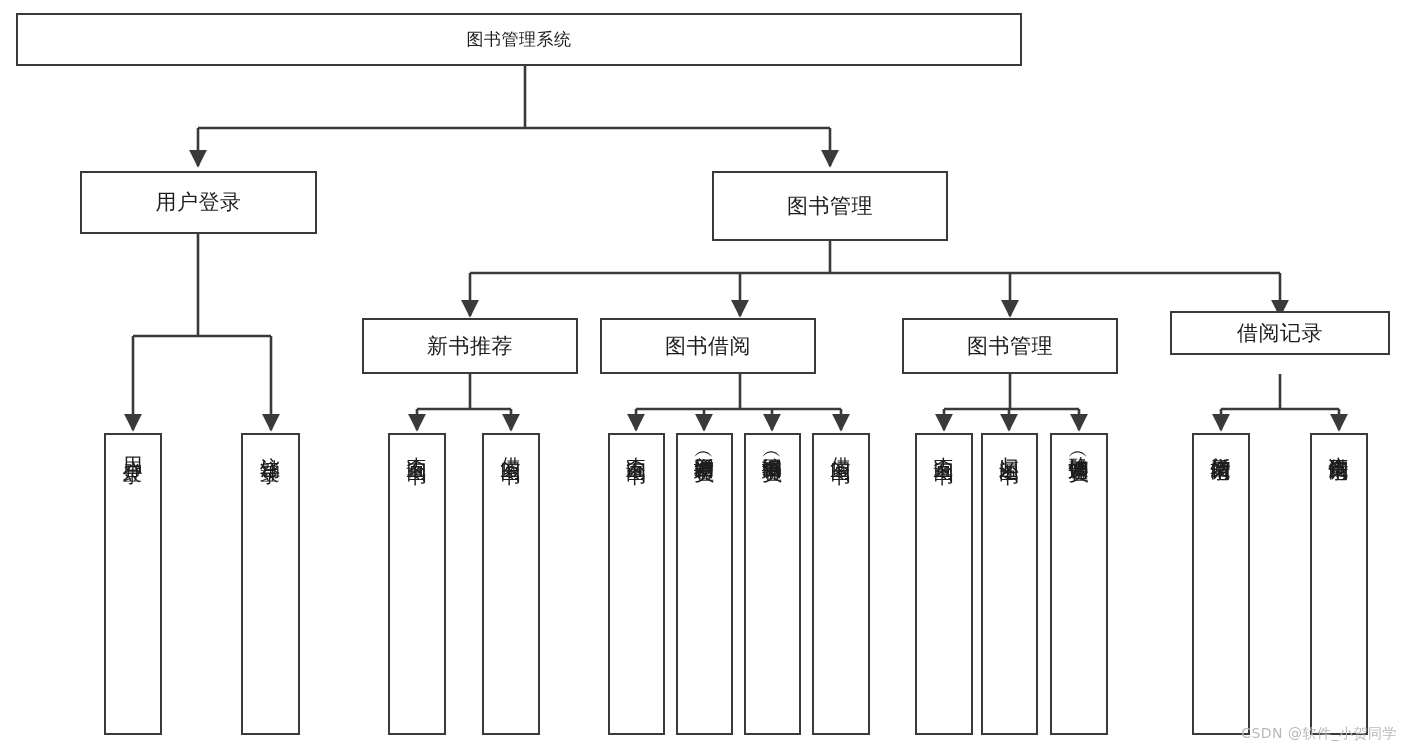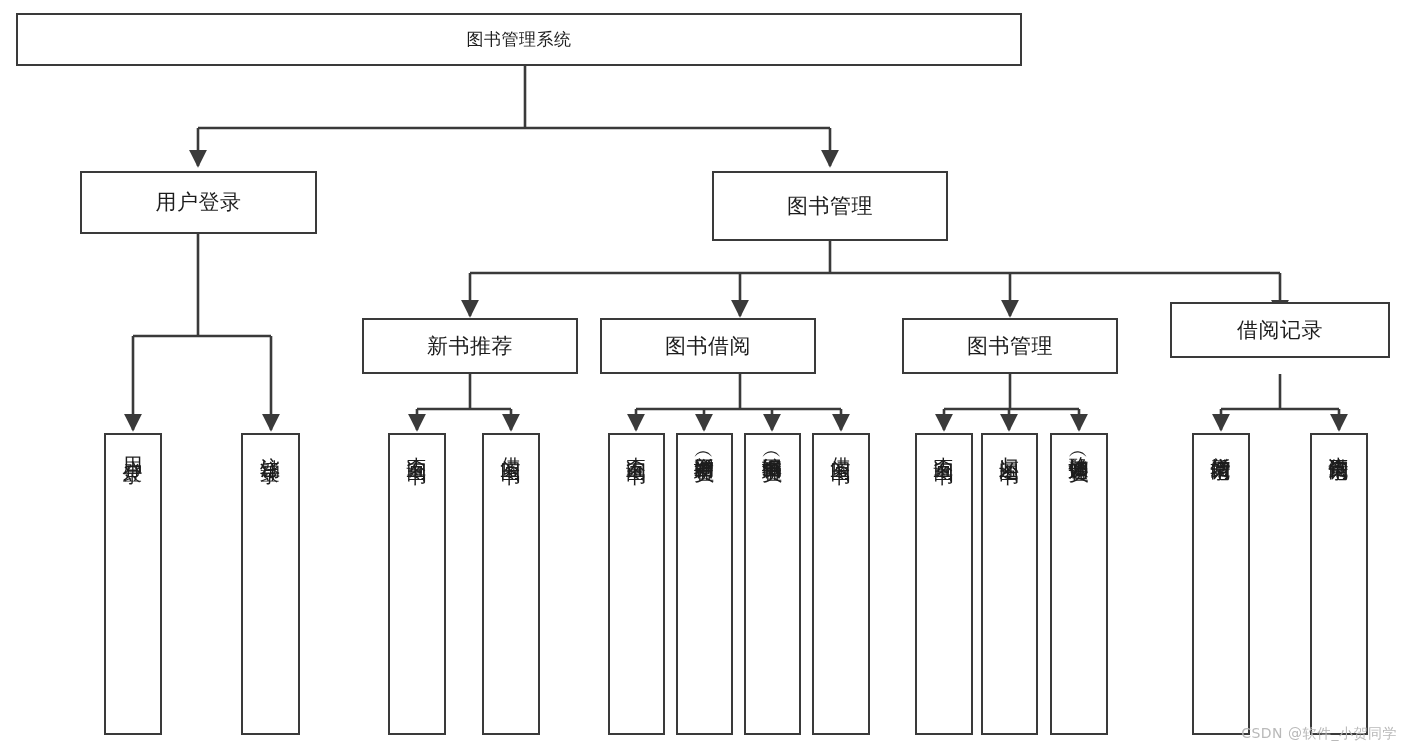--- a/index.html
+++ b/index.html
@@ -148,21 +148,21 @@
 
   <div class="node horizontal" style="left:362px; top:318px; width:216px; height:56px;">
     <span class="node-label">新书推荐</span>
   </div>
   <div class="node horizontal" style="left:600px; top:318px; width:216px; height:56px;">
     <span class="node-label">图书借阅</span>
   </div>
   <div class="node horizontal" style="left:902px; top:318px; width:216px; height:56px;">
     <span class="node-label">图书管理</span>
   </div>
-  <div class="node horizontal" style="left:1170px; top:302px; width:220px; height:56px;">
+  <div class="node horizontal" style="left:1170px; top:311px; width:220px; height:44px;">
     <span class="node-label">借阅记录</span>
   </div>
 
   <div class="node leaf" style="left:104px; top:433px; width:58px; height:302px;">
     <span class="node-label">用户登录</span>
   </div>
   <div class="node leaf" style="left:241px; top:433px; width:59px; height:302px;">
     <span class="node-label">注销登录</span>
   </div>
 

